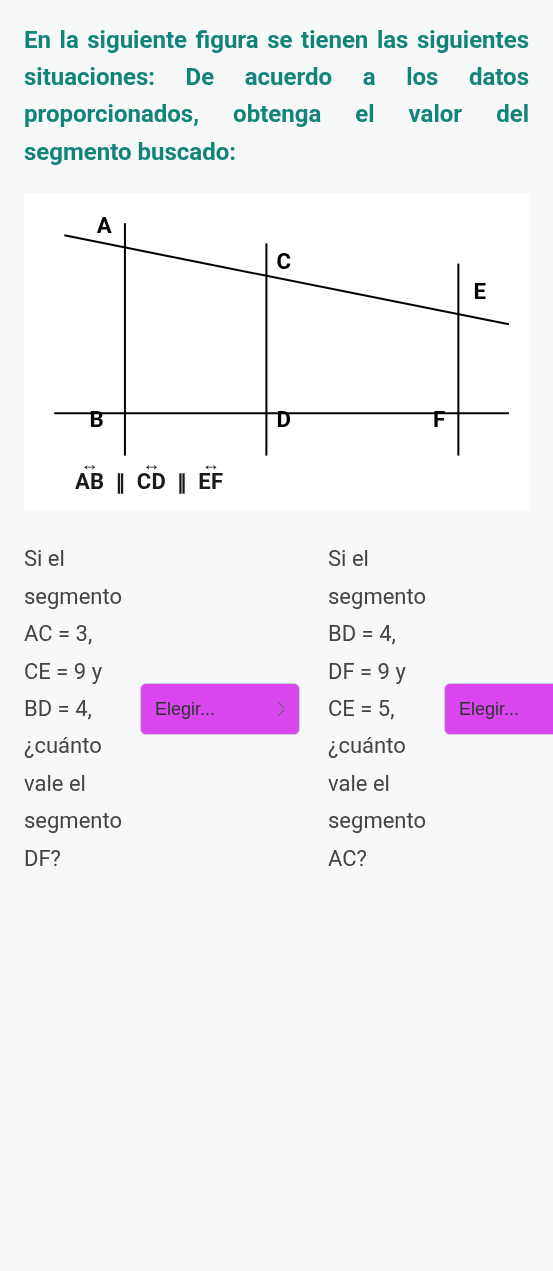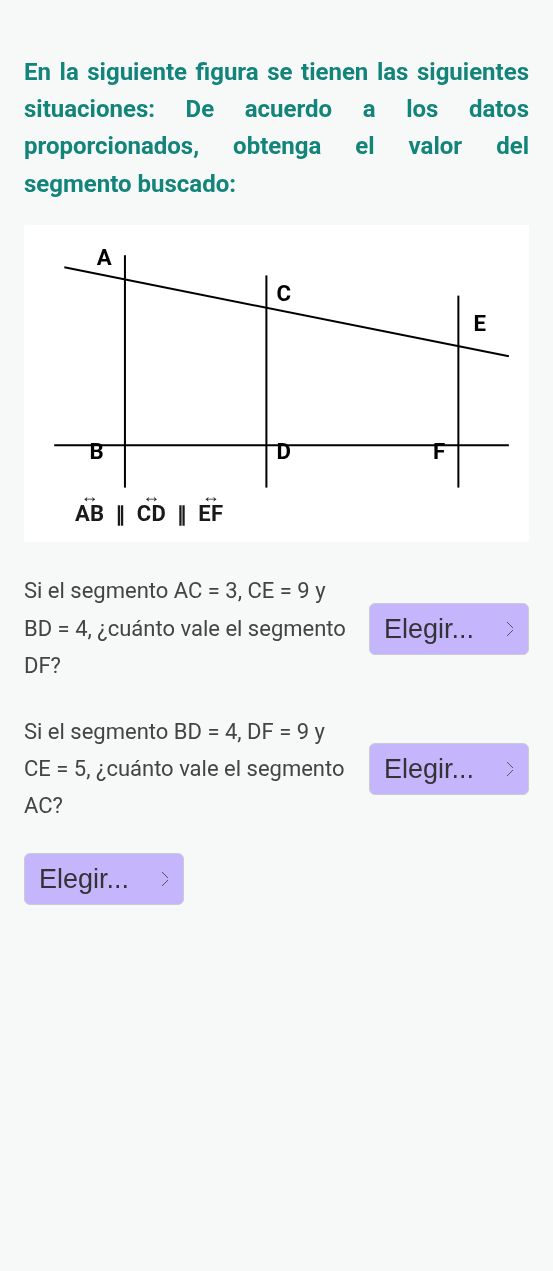--- a/index.html
+++ b/index.html
@@ -16,21 +16,20 @@
     padding: 22px 24px 30px 24px;
   }
   .title {
     color: #12847a;
     font-weight: 700;
     font-size: 24px;
     line-height: 1.55;
     text-align: justify;
     text-justify: inter-word;
     margin-bottom: 22px;
-    margin-top: 32px;
   }
   .figure-box {
     background: #fff;
     padding: 10px 10px 16px 10px;
     margin-bottom: 30px;
     border-radius: 2px;
   }
   .figure-svg {
     display: block;
     width: 100%;
@@ -66,21 +65,21 @@
     font-weight: 700;
   }
   .parbar {
     font-size: 20px;
     font-weight: 700;
     padding: 0 4px;
   }
 
   .questions {
     display: flex;
-    flex-direction: column;
+    flex-direction: row;
     gap: 28px;
   }
   .qrow {
     display: flex;
     align-items: center;
     gap: 18px;
   }
   .qtext {
     flex: 1 1 auto;
     font-size: 22px;
@@ -89,22 +88,22 @@
   }
   .select-wrap {
     flex: 0 0 auto;
   }
   .select {
     min-width: 160px;
     height: 52px;
     box-sizing: border-box;
     border: 1px solid #c9cdd1;
     border-radius: 6px;
-    background: #c4b5fd;
-    font-size: 27px;
+    background: #d946ef;
+    font-size: 18px;
     color: #333;
     padding: 0 36px 0 14px;
     appearance: none;
     -webkit-appearance: none;
     position: relative;
   }
   .select-wrap {
     position: relative;
   }
   .select-wrap::after {

